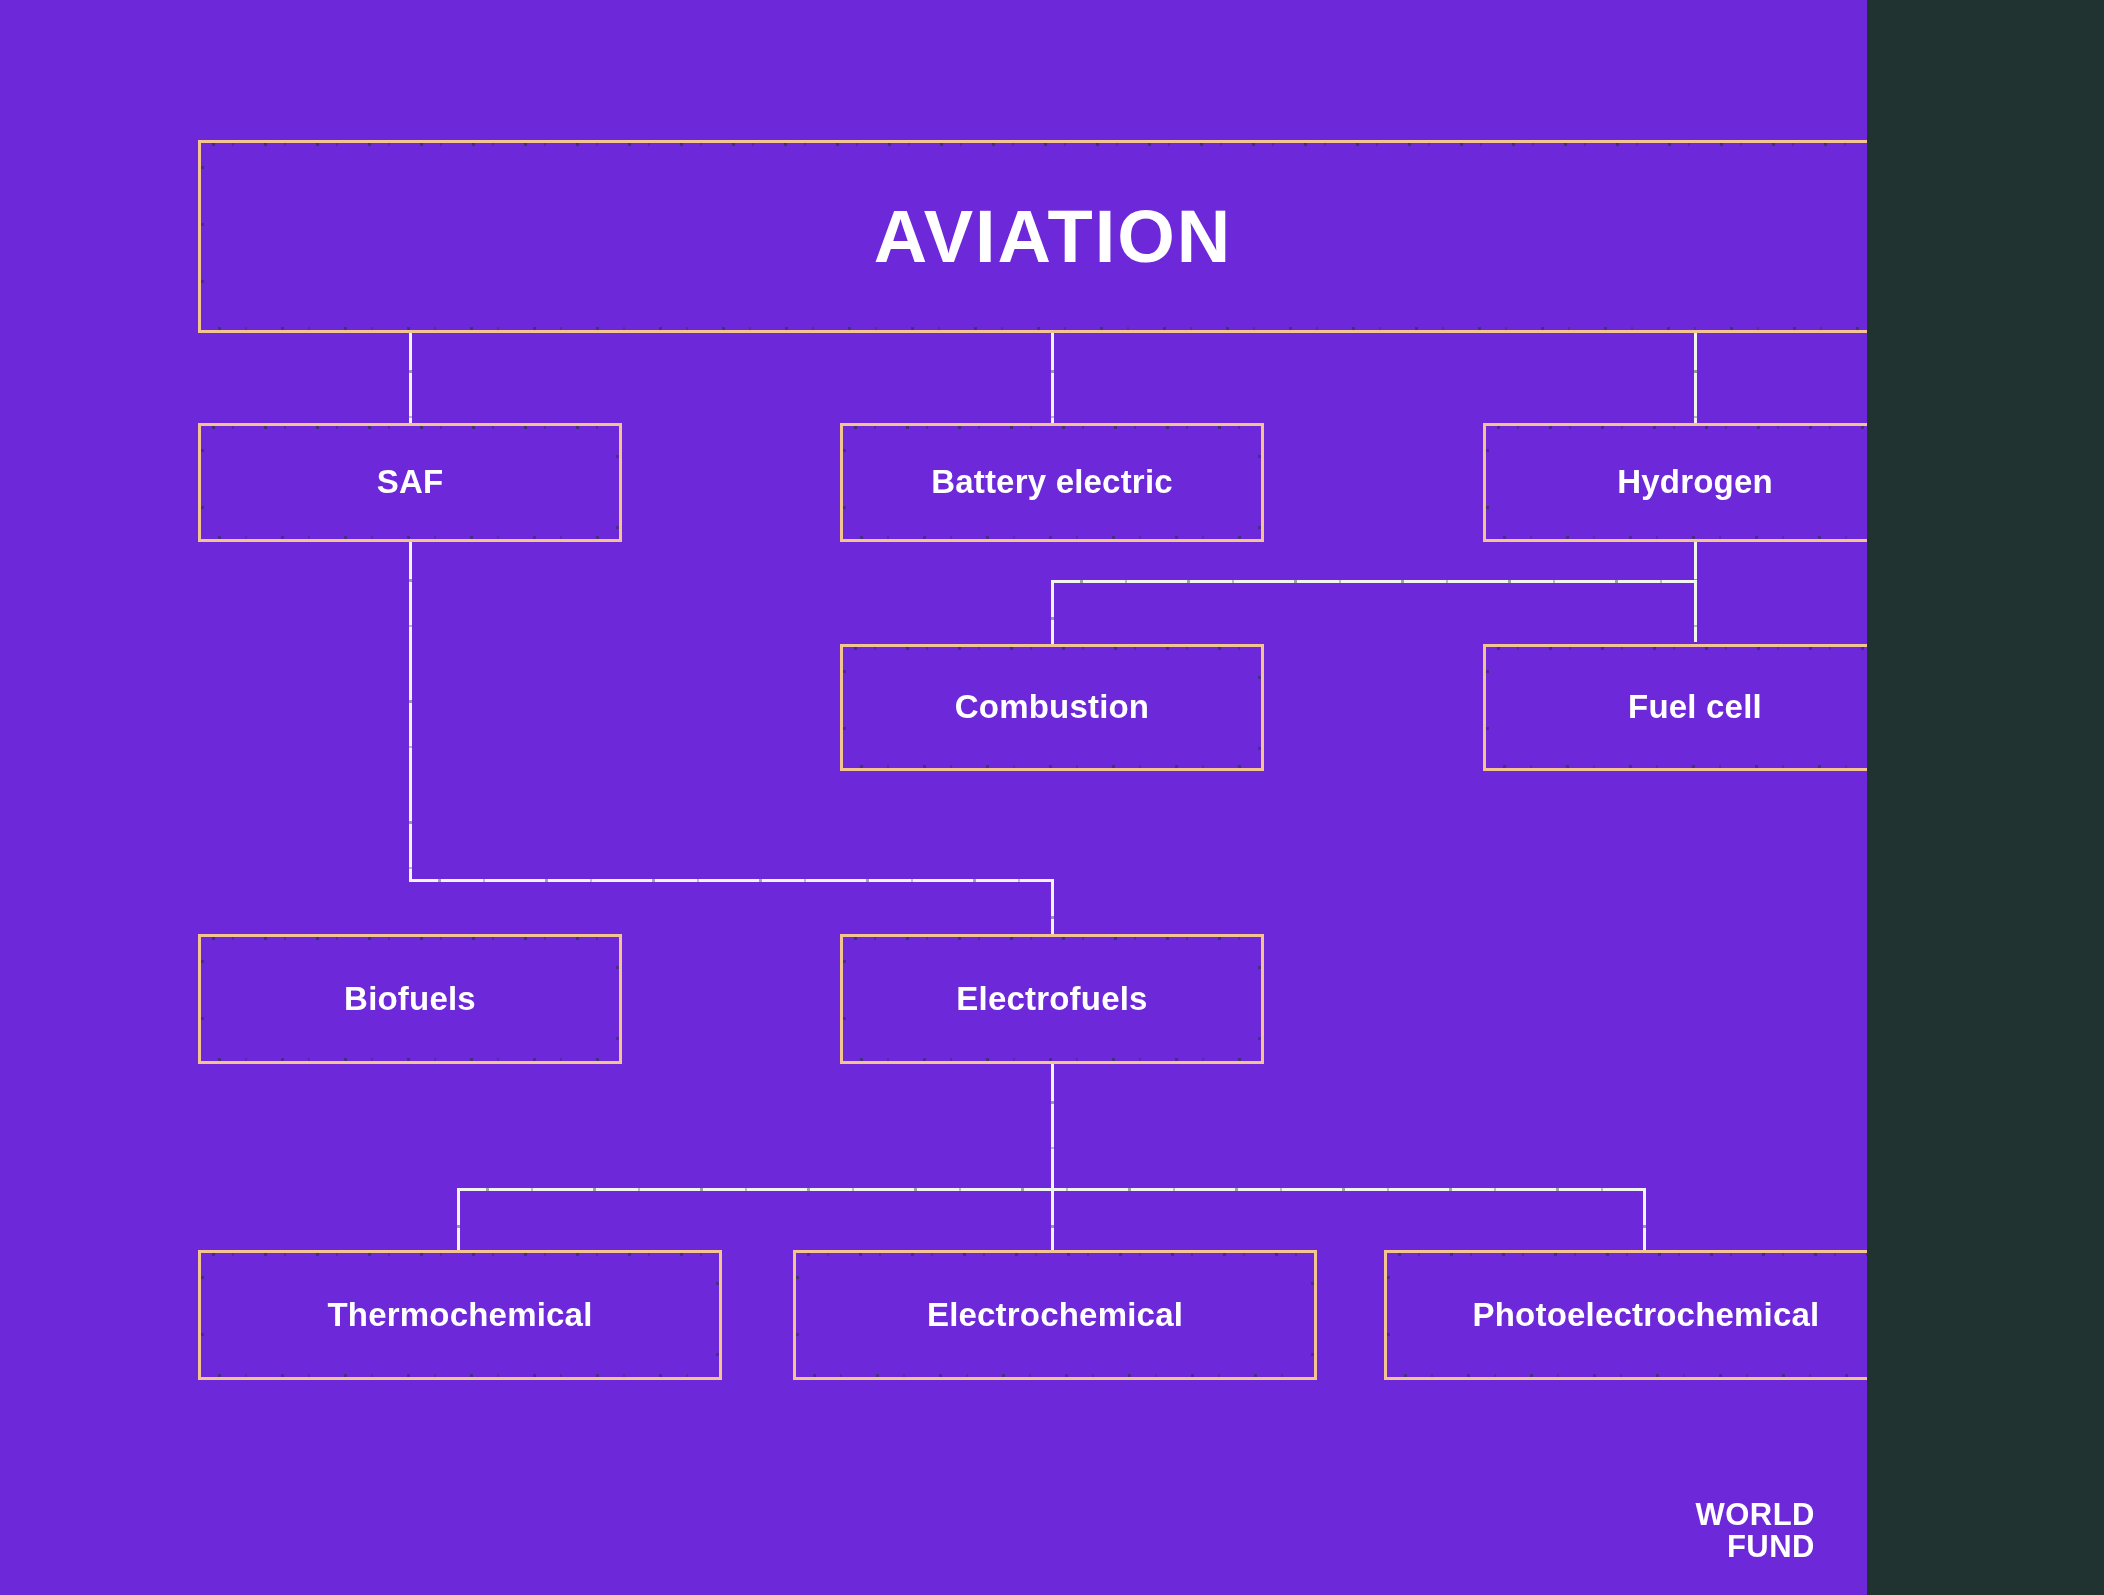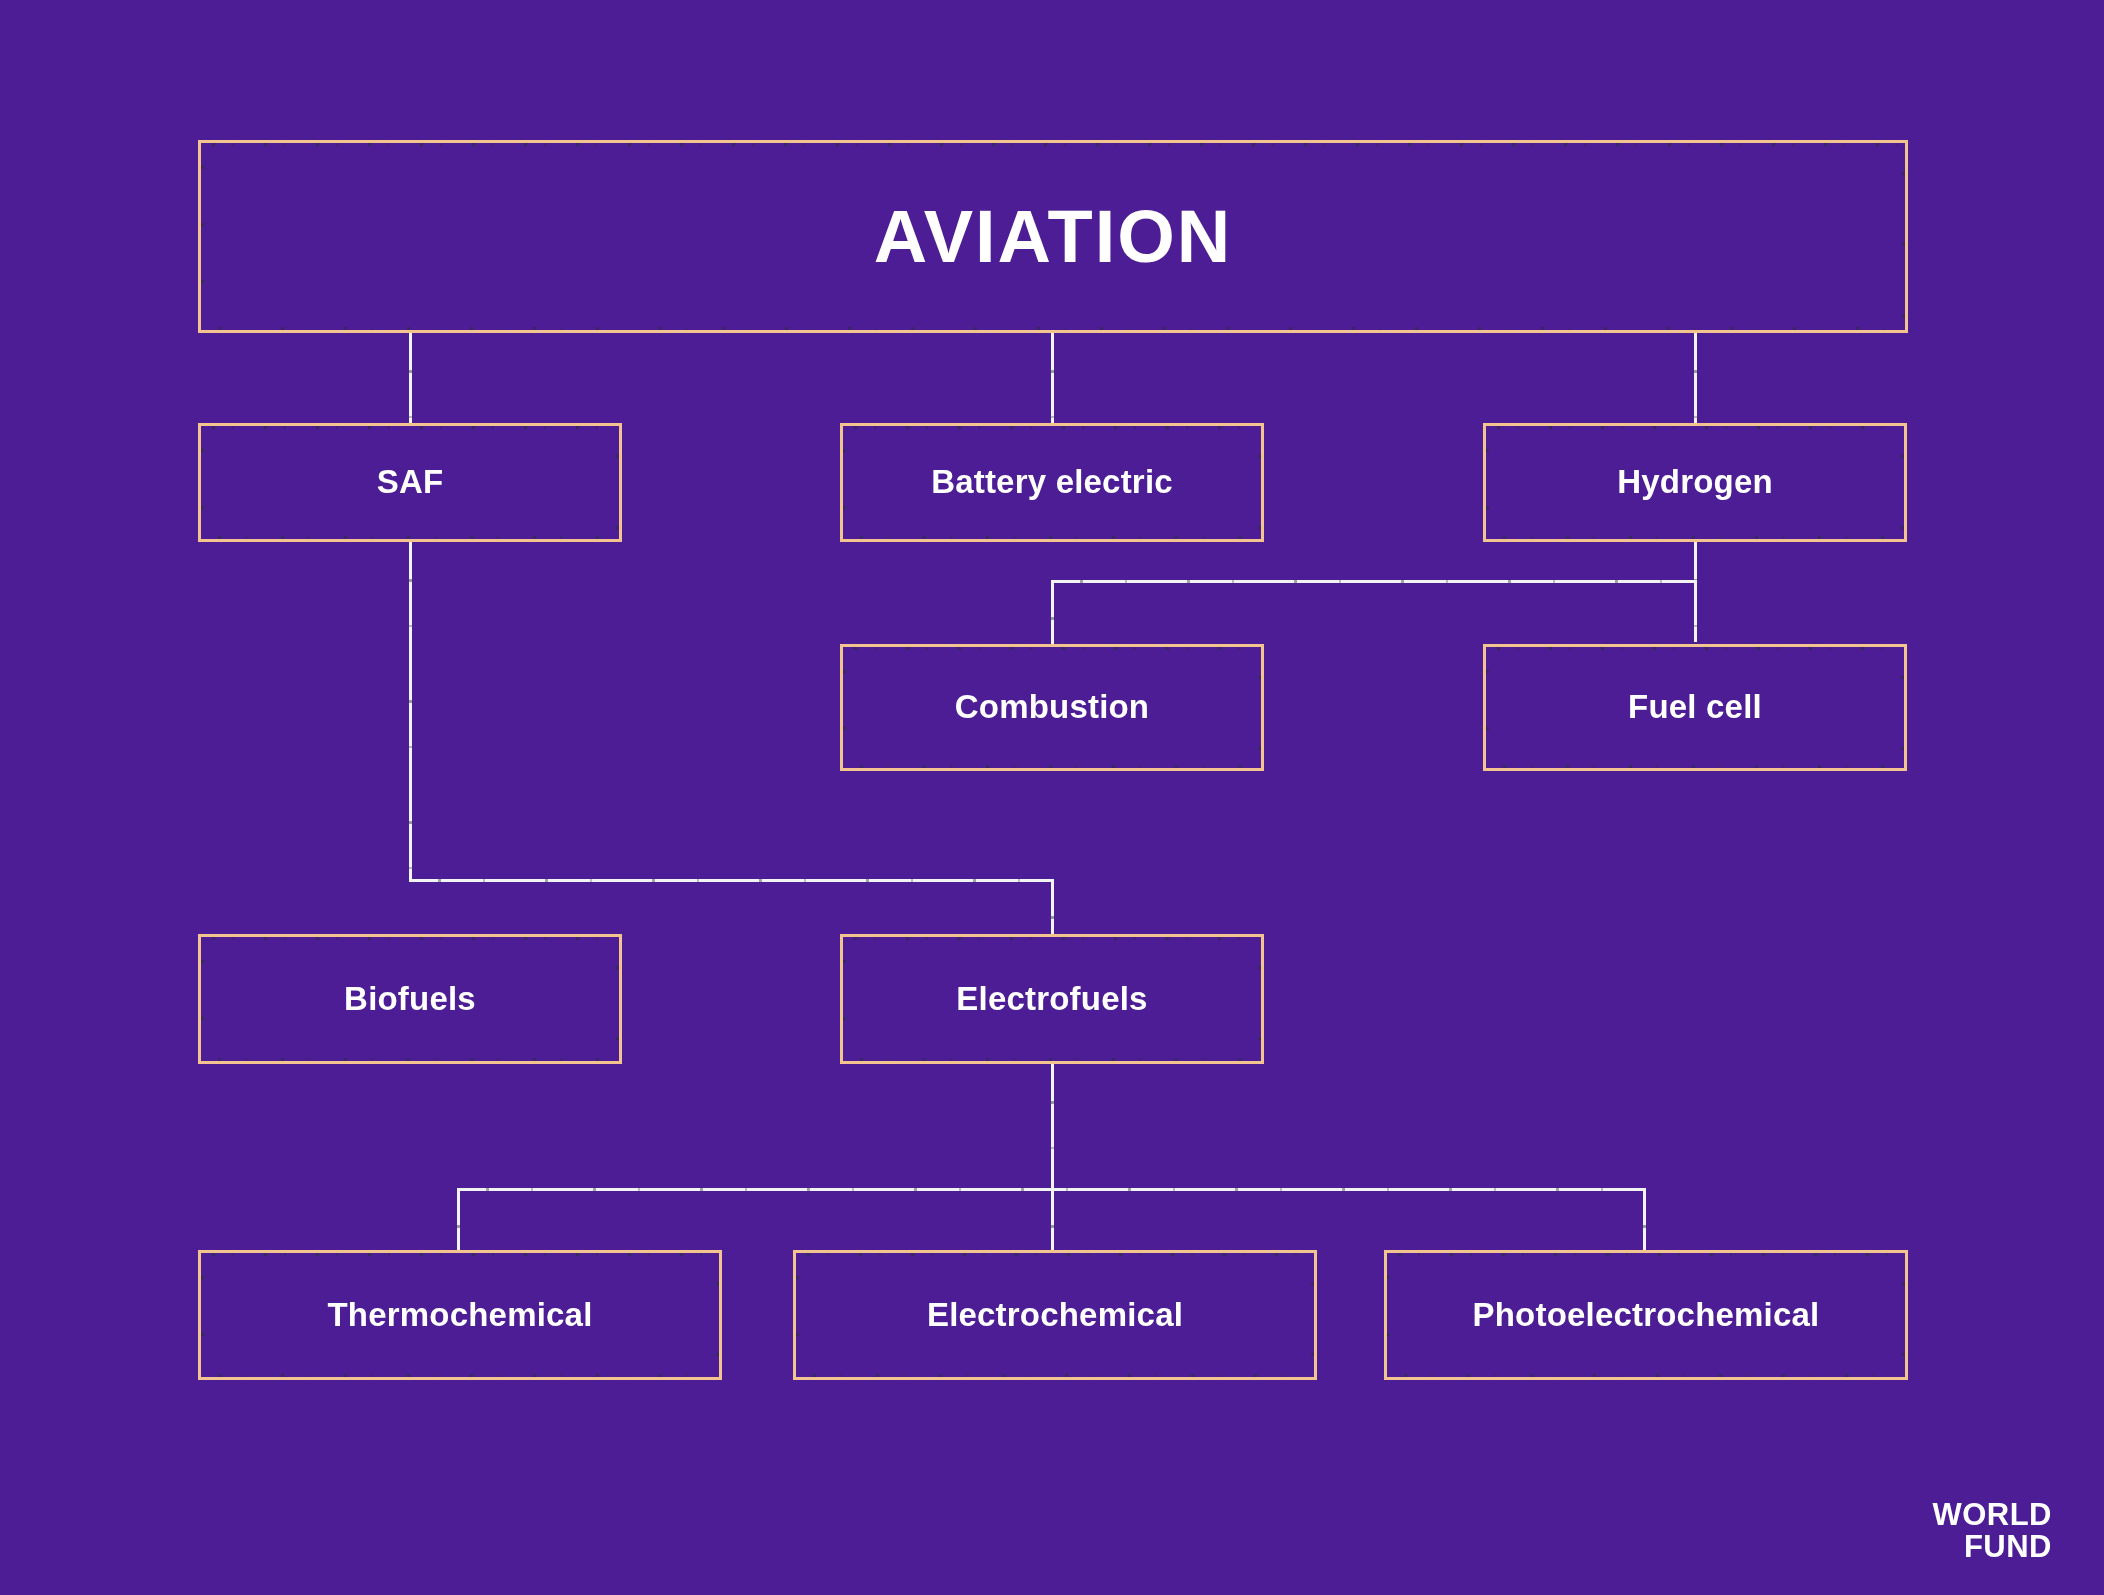--- a/index.html
+++ b/index.html
@@ -3,23 +3,23 @@
 <meta charset="utf-8">
 <style>
   html,body{margin:0;padding:0;}
   body{
     background:#213330;
     font-family:"Liberation Sans", sans-serif;
     -webkit-font-smoothing:antialiased;
   }
   #stage{
     position:relative;
-    width:2104px;
+    width:1867px;
     height:1595px;
-    background:#4c1d95;
+    background:#6d28d9;
     overflow:hidden;
   }
 
   
   .node{
     position:absolute;
     box-sizing:border-box;
     display:flex;
     align-items:center;
     justify-content:center;

